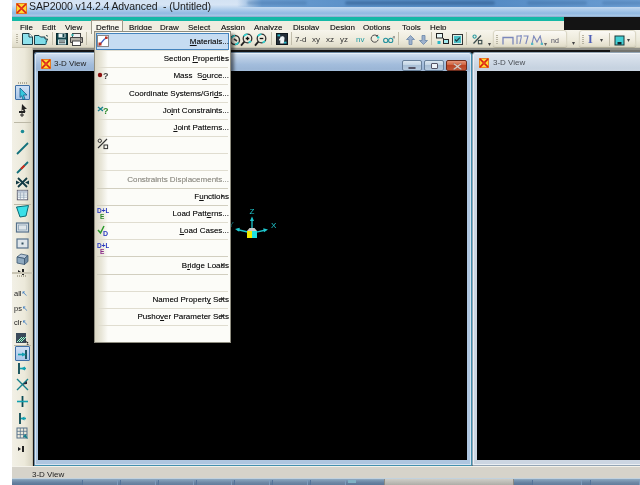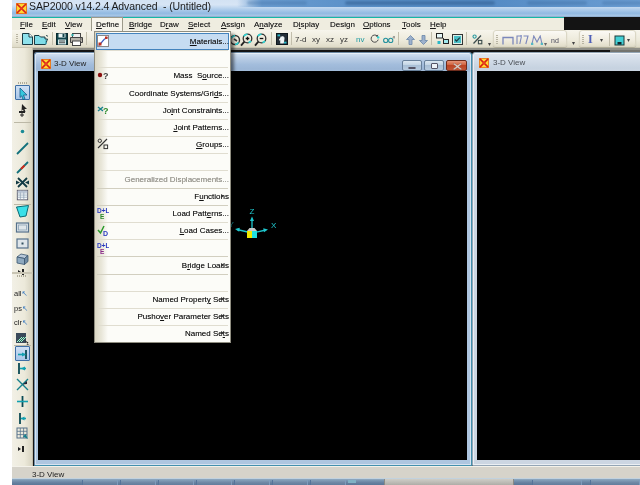--- a/index.html
+++ b/index.html
@@ -4,21 +4,21 @@
 html,body{width:640px;height:485px;overflow:hidden;font-family:"Liberation Sans",sans-serif;}
 #root{position:absolute;top:0;left:12px;width:640px;height:485px;background:#141414;text-align:right;}
 .abs{position:absolute;}
 
 #titlebar{left:0;top:0;width:640px;height:17px;background:linear-gradient(180deg,#d3e2f3 0%,#d7e5f5 28%,#b0cdeb 55%,#92bae2 78%,#a6c6e6 92%,#87a5c5 100%);}
 #wordband{left:225px;top:0;width:415px;height:6.5px;background:linear-gradient(90deg,rgba(100,152,206,0) 0%,rgba(100,152,206,.95) 6%,rgba(90,144,200,1) 30%,rgba(84,138,196,1) 60%,rgba(104,156,210,.95) 100%);border-radius:0 0 2px 2px;}
 .smudge{top:1px;height:4px;background:#39689c;opacity:.7;border-radius:2px;filter:blur(1.2px);}
 #appicon{left:4px;top:3px;width:11px;height:11px;}
 #apptitle{left:17px;top:0px;font-size:10.5px;color:#1a1a1a;letter-spacing:-0.1px;}
 
-#menubar{left:0;top:17px;width:552px;height:13px;background:#efede0;border-top:1px solid #14b8a6;}
+#menubar{left:0;top:17px;width:552px;height:13px;background:#efede0;border-top:4px solid #14b8a6;}
 .mi{position:absolute;top:0.5px;font-size:8px;color:#1a1a1a;height:12px;line-height:11px;text-shadow:0 0 .5px rgba(40,40,40,.5);}
 .mi u{text-decoration:underline;}
 #definebox{left:79px;top:-1px;width:32px;height:14px;background:#f7f5ec;border:1px solid #9c9a8a;border-bottom:none;z-index:3;}
 
 #toolbar{left:0;top:30px;width:640px;height:18px;background:linear-gradient(180deg,#f7f5ec 0%,#edeadb 60%,#dfdbc8 100%);border-bottom:1px solid #cac6b2;}
 .tbtxt{position:absolute;top:5px;font-size:8px;color:#333;}
 .tsep{position:absolute;top:2px;width:1px;height:13px;background:#c2beac;}
 .grip{position:absolute;top:4px;width:2px;height:9px;background:repeating-linear-gradient(180deg,#b8b4a2 0 1px,transparent 1px 2px);}
 .tgroup{position:absolute;top:0px;height:17px;background:linear-gradient(180deg,#fbfaf5 0%,#f0ecdf 60%,#e2deca 100%);border:1px solid #dbd7c5;border-radius:3px;box-shadow:0 1px 1px rgba(120,115,95,.35);}
 
@@ -450,33 +450,32 @@
     </svg>
     <svg class="ddicon" style="top:192.6px" viewBox="0 0 12 12">
       <path d="M1 5 L3.5 8 L7 1" fill="none" stroke="#2a9a2a" stroke-width="1.5"></path>
       <text x="6" y="11" font-size="7" font-weight="bold" fill="#2a3ac0" font-family="Liberation Sans">D</text>
     </svg>
     <svg class="ddicon" style="top:209.8px" viewBox="0 0 12 12">
       <text x="0" y="6" font-size="6.5" font-weight="bold" fill="#2a3ac0" font-family="Liberation Sans">D+L</text>
       <text x="3" y="12" font-size="6.5" font-weight="bold" fill="#8a2a8a" font-family="Liberation Sans">E</text>
     </svg>
     <div class="dd" style="top:1px"><u>M</u>aterials...</div>
+    <div class="dd" style="top:18.2px">Section <u>P</u>roperties<span class="ddarrow"></span></div>
     <div class="dd" style="top:35.4px">Mass&nbsp; S<u>o</u>urce...</div>
     <div class="dd" style="top:52.6px">Coordinate Systems/Gri<u>d</u>s...</div>
     <div class="dd" style="top:69.8px">Jo<u>i</u>nt Constraints...</div>
     <div class="dd" style="top:87px"><u>J</u>oint Patterns...</div>
-    <div class="dd" style="top:104.2px"><u>G</u>roups...</div>
-    <div class="dd ddgray" style="top:138.6px">Generalized Displacements...</div>
+    <div class="dd ddgray" style="top:138.6px">Constraints Displacements...</div>
     <div class="dd" style="top:155.8px">F<u>u</u>nctions<span class="ddarrow"></span></div>
     <div class="dd" style="top:190.2px"><u>L</u>oad Cases...</div>
     <div class="dd" style="top:173px">Load Patt<u>e</u>rns...</div>
     <div class="dd" style="top:224.6px">B<u>r</u>idge Loads<span class="ddarrow"></span></div>
     <div class="dd" style="top:276.2px">Pusho<u>v</u>er Parameter Sets<span class="ddarrow"></span></div>
     <div class="dd" style="top:259px">Named Propert<u>y</u> Sets<span class="ddarrow"></span></div>
-    <div class="dd" style="top:293.4px">Named Se<u>t</u>s<span class="ddarrow"></span></div>
   </div>
 
   <div class="abs" id="statusbar">
       <div class="abs" style="left:20px;top:3px">3-D View</div>
     </div>
 
   <div class="abs" id="taskbar">
     <div class="abs" style="left:0;top:0;width:640px;height:1px;background:#c2d2de"></div>
     <div class="tseg" style="left:70px;width:36px"></div>
     <div class="tseg" style="left:108px;width:36px"></div>

